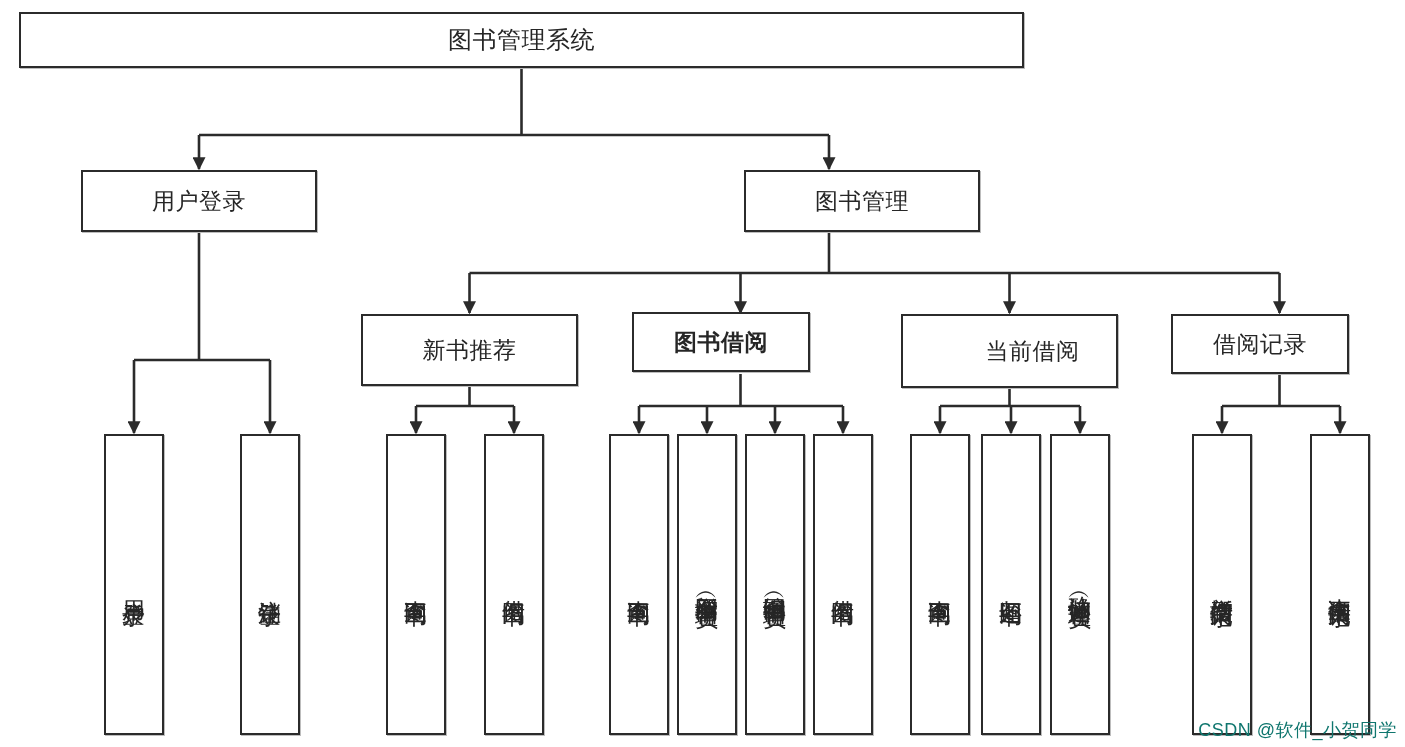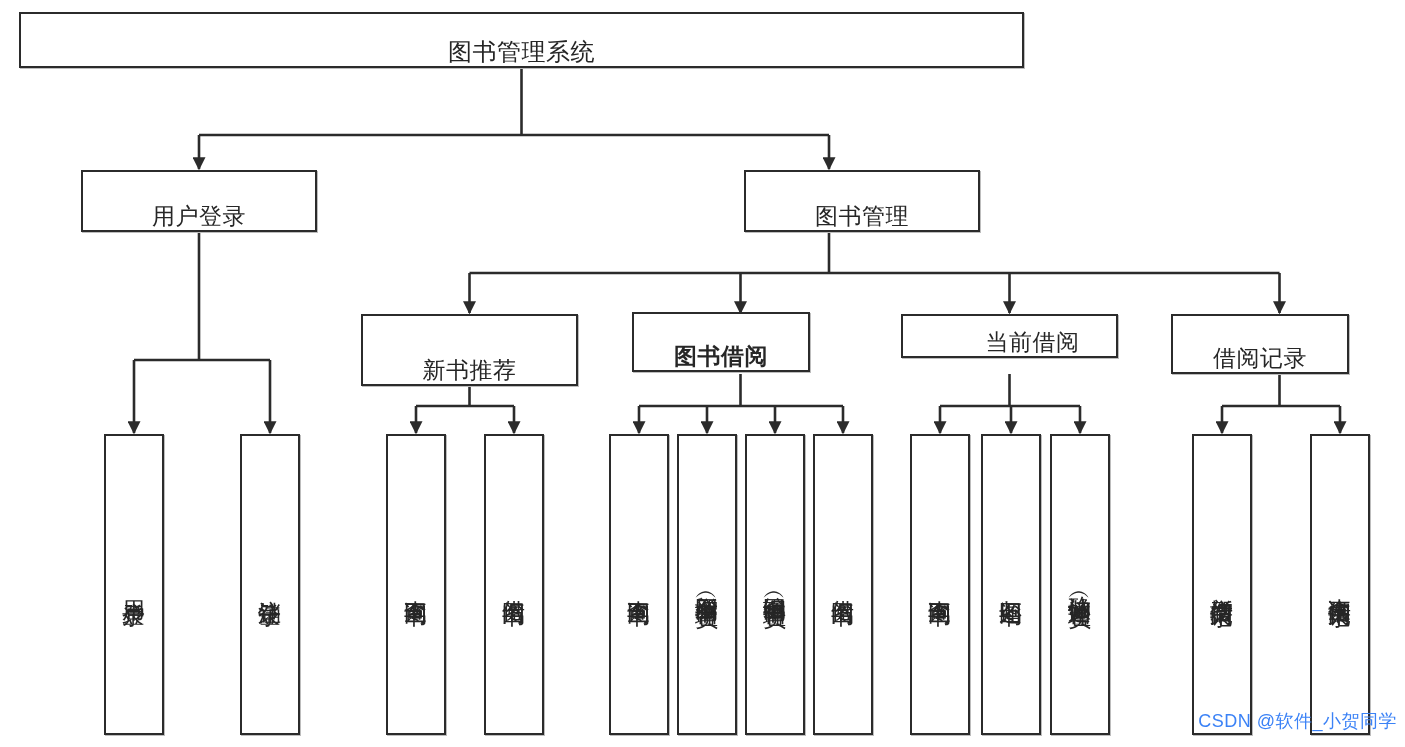--- a/index.html
+++ b/index.html
@@ -22,21 +22,21 @@
     width: 1405px;
     height: 747px;
   }
   .node {
     position: absolute;
     box-sizing: border-box;
     background: #ffffff;
     border: 2px solid #2b2b2b;
     box-shadow: 1px 1px 0 0 #bdbdbd;
     display: flex;
-    align-items: flex-end;
+    align-items: center;
     justify-content: center;
     color: #262626;
   }
   .node .label {
     display: block;
     text-align: center;
     line-height: 1.22;
     letter-spacing: 0.5px;
     white-space: nowrap;
   }
@@ -55,23 +55,23 @@
   .node.vert .label {
     writing-mode: vertical-rl;
     text-orientation: upright;
     font-size: 23px;
     line-height: 1.05;
     letter-spacing: 1.5px;
   }
   #watermark {
     position: absolute;
     right: 8px;
-    bottom: 14px;
+    bottom: 5px;
     font-size: 18px;
-    color: #3b82f6;
+    color: #0f766e;
     letter-spacing: 0.5px;
     white-space: nowrap;
     pointer-events: none;
   }
 </style>
 </head>
 <body>
 
 <div id="canvas">
 
@@ -127,21 +127,21 @@
       </div>
       <div class="node horiz" style="left: 744px; top: 170px; width: 236px; height: 62px;">
         <span class="label">图书管理</span>
       </div>
       <div class="node horiz" style="left: 361px; top: 314px; width: 217px; height: 72px;">
         <span class="label">新书推荐</span>
       </div>
       <div class="node horiz" style="left: 632px; top: 312px; width: 178px; height: 60px; font-weight: bold;">
         <span class="label">图书借阅</span>
       </div>
-      <div class="node horiz" style="left: 901px; top: 314px; width: 217px; height: 44px; padding-left: 46px;">
+      <div class="node horiz" style="left: 901px; top: 314px; width: 217px; height: 74px; padding-left: 46px;">
         <span class="label">当前借阅</span>
       </div>
       <div class="node horiz" style="left: 1171px; top: 314px; width: 178px; height: 60px;">
         <span class="label">借阅记录</span>
       </div>
       <div class="node vert" style="left: 104px; top: 434px; width: 60px; height: 301px;">
         <span class="label">用户登录</span>
       </div>
       <div class="node vert" style="left: 240px; top: 434px; width: 60px; height: 301px;">
         <span class="label">注销登录</span>

